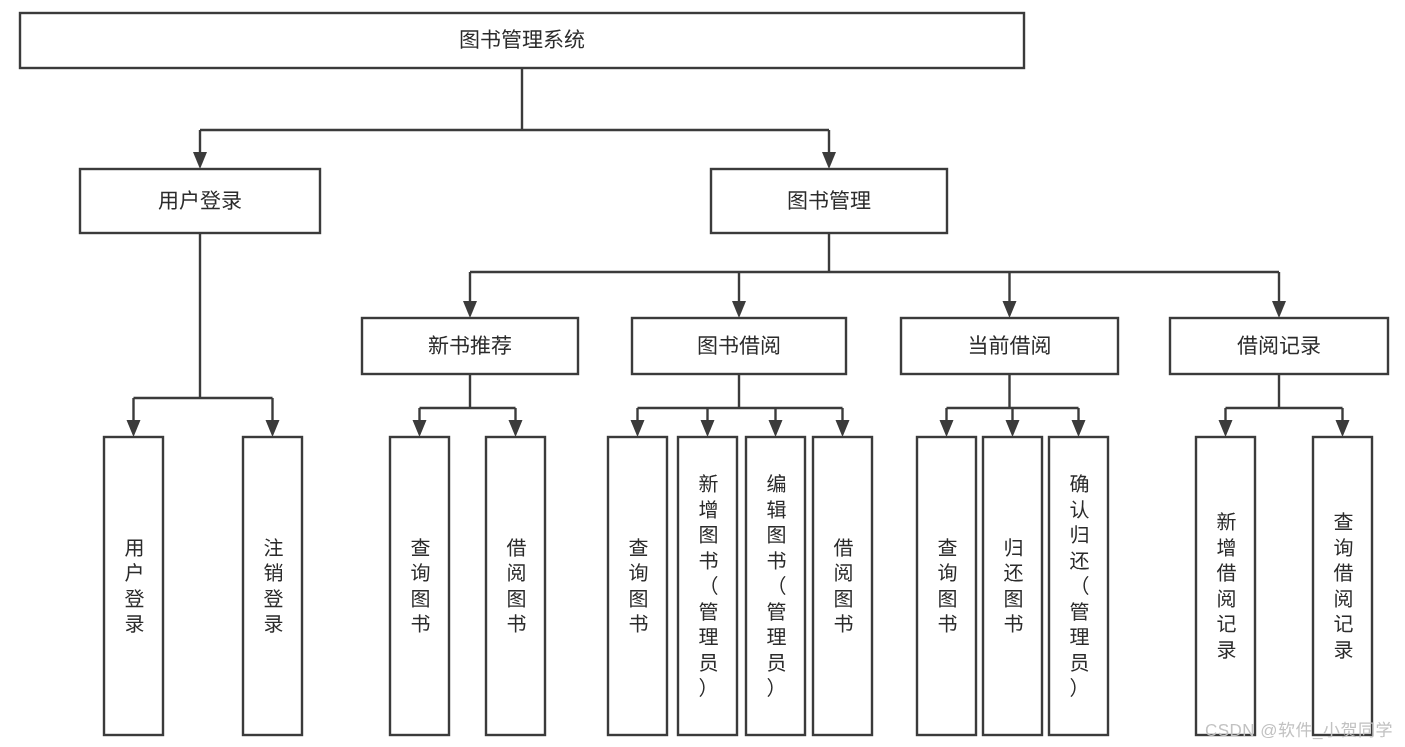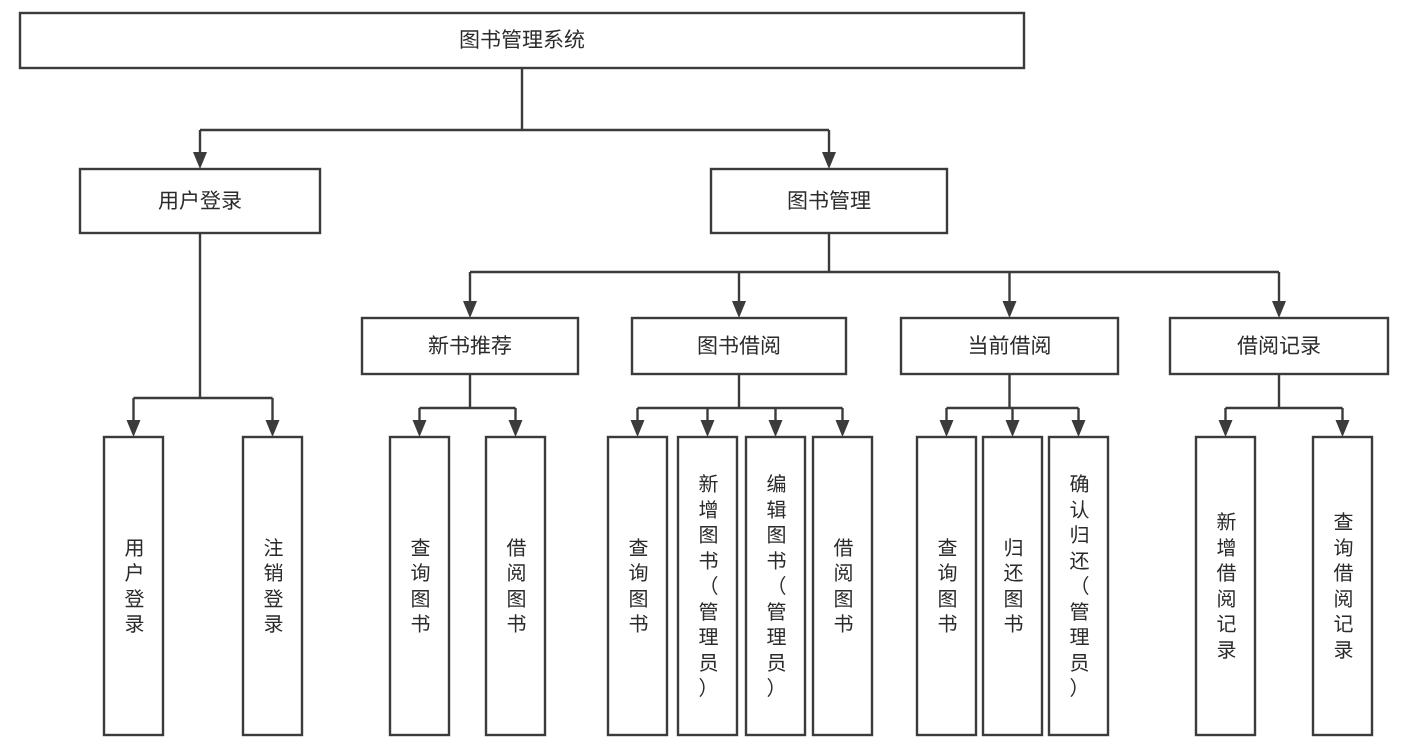--- a/index.html
+++ b/index.html
@@ -215,13 +215,14 @@
         <g>
           <rect x="1196" y="437" width="59" height="298" class="node-box"></rect>
           <text x="1226.5" y="524.25" class="node-label vertical"><tspan x="1226.5" dy="0">新</tspan><tspan x="1226.5" dy="25.5">增</tspan><tspan x="1226.5" dy="25.5">借</tspan><tspan x="1226.5" dy="25.5">阅</tspan><tspan x="1226.5" dy="25.5">记</tspan><tspan x="1226.5" dy="25.5">录</tspan></text>
         </g>
         <g>
           <rect x="1313" y="437" width="59" height="298" class="node-box"></rect>
           <text x="1343.5" y="524.25" class="node-label vertical"><tspan x="1343.5" dy="0">查</tspan><tspan x="1343.5" dy="25.5">询</tspan><tspan x="1343.5" dy="25.5">借</tspan><tspan x="1343.5" dy="25.5">阅</tspan><tspan x="1343.5" dy="25.5">记</tspan><tspan x="1343.5" dy="25.5">录</tspan></text>
         </g>
       </g>
   </svg>
+  <div class="watermark-text">CSDN @软件_小贺同学</div>
 </div>
 
 </body></html>

